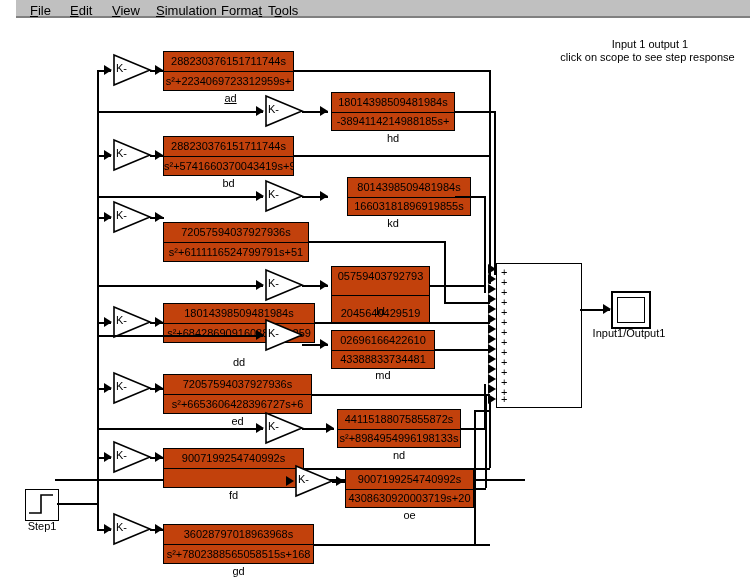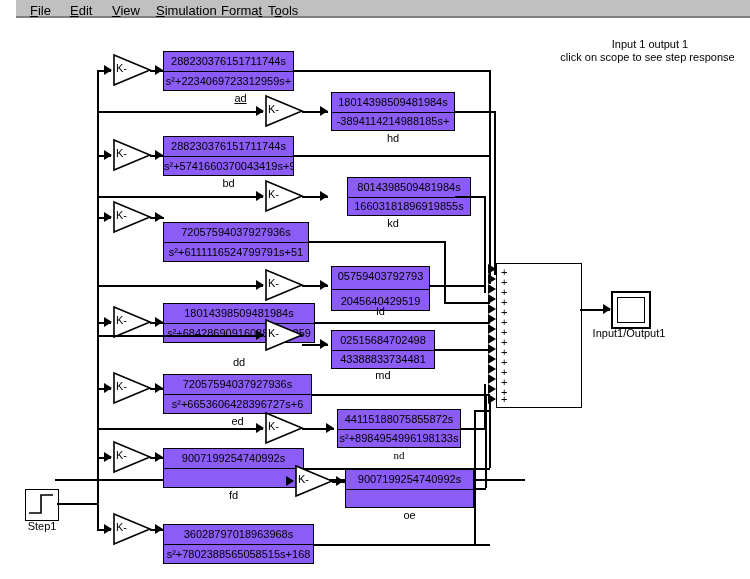--- a/index.html
+++ b/index.html
@@ -27,21 +27,21 @@
   #canvas{
     position:absolute;left:0;top:24px;width:750px;height:555px;
     background:#ffffff;
   }
   .blk{
     position:absolute;box-sizing:border-box;
     border:1.5px solid #000;background:#fff;
     overflow:hidden;
   }
   
-  .tf{background:#8b5cf6;}
+  .tf{background:#c2410c;}
   .tf .num,.tf .den{
     position:absolute;left:0;width:100%;
     text-align:center;font-size:11px;color:#000;
     white-space:nowrap;overflow:hidden;line-height:14px;
   }
   .tf .num{top:2px;}
   .tf .den{bottom:2px;}
   .tf .bar{
     position:absolute;left:0;right:0;top:50%;height:0;
     border-top:1.5px solid #000;
@@ -117,21 +117,21 @@
       </svg>
     <span class="gtxt">K-</span>
   </div>
   <div class="wire wh" style="left:150px;top:46px;width:14px;"></div>
   <div class="arrow" style="left:155px;top:41px;"></div>
   <div class="blk tf" style="left:163px;top:27px;width:131px;height:40px;">
     <div class="num">288230376151711744s</div>
     <div class="bar"></div>
     <div class="den">s²+2234069723312959s+</div>
   </div>
-  <div class="blabel" style="left:175px;top:68px;width:131px;text-decoration:underline;">ad</div>
+  <div class="blabel" style="left:165px;top:68px;width:131px;text-decoration:underline;">ad</div>
   <div class="wire wh" style="left:294px;top:46px;width:196px;"></div>
 
   <div class="wire wh" style="left:97px;top:87px;width:166px;"></div>
   <div class="arrow" style="left:256px;top:82px;"></div>
   <div class="gain" style="left:264px;top:70px;">
     <svg width="40" height="34" viewBox="0 0 40 34">
         <polygon points="2,2 38,17 2,32" fill="#fff" stroke="#000" stroke-width="1.6"></polygon>
       </svg>
     <span class="gtxt">K-</span>
   </div>
@@ -202,21 +202,21 @@
   <div class="wire wh" style="left:97px;top:261px;width:166px;"></div>
   <div class="arrow" style="left:256px;top:256px;"></div>
   <div class="gain" style="left:264px;top:244px;">
     <svg width="40" height="34" viewBox="0 0 40 34">
         <polygon points="2,2 38,17 2,32" fill="#fff" stroke="#000" stroke-width="1.6"></polygon>
       </svg>
     <span class="gtxt">K-</span>
   </div>
   <div class="wire wh" style="left:302px;top:261px;width:26px;"></div>
   <div class="arrow" style="left:320px;top:256px;"></div>
-  <div class="blk tf" style="left:331px;top:242px;width:99px;height:45px;">
+  <div class="blk tf" style="left:331px;top:242px;width:99px;height:57px;">
     <div class="num">05759403792793</div>
     <div class="bar"></div>
     <div class="den">2045640429519</div>
   </div>
   <div class="blabel" style="left:331px;top:281px;width:99px;">ld</div>
   <div class="wire wh" style="left:430px;top:261px;width:55px;"></div>
 
   <div class="wire wh" style="left:97px;top:298px;width:14px;"></div>
   <div class="arrow" style="left:104px;top:293px;"></div>
   <div class="gain" style="left:112px;top:281px;">
@@ -239,21 +239,21 @@
   <div class="arrow" style="left:256px;top:306px;"></div>
   <div class="gain" style="left:264px;top:294px;">
     <svg width="40" height="34" viewBox="0 0 40 34">
         <polygon points="2,2 38,17 2,32" fill="#fff" stroke="#000" stroke-width="1.6"></polygon>
       </svg>
     <span class="gtxt">K-</span>
   </div>
   <div class="wire wh" style="left:302px;top:320px;width:26px;"></div>
   <div class="arrow" style="left:320px;top:315px;"></div>
   <div class="blk tf" style="left:331px;top:306px;width:104px;height:39px;">
-    <div class="num">02515684702498</div>
+    <div class="num">02696166422610</div>
     <div class="bar"></div>
     <div class="den">43388833734481</div>
   </div>
   <div class="blabel" style="left:331px;top:345px;width:104px;">md</div>
   <div class="wire wh" style="left:435px;top:325px;width:55px;"></div>
 
   <div class="wire wh" style="left:97px;top:364px;width:14px;"></div>
   <div class="arrow" style="left:104px;top:359px;"></div>
   <div class="gain" style="left:112px;top:347px;">
     <svg width="40" height="34" viewBox="0 0 40 34">
@@ -279,21 +279,21 @@
       </svg>
     <span class="gtxt">K-</span>
   </div>
   <div class="wire wh" style="left:302px;top:404px;width:32px;"></div>
   <div class="arrow" style="left:326px;top:399px;"></div>
   <div class="blk tf" style="left:337px;top:385px;width:124px;height:39px;">
     <div class="num">44115188075855872s</div>
     <div class="bar"></div>
     <div class="den">s²+8984954996198133s</div>
   </div>
-  <div class="blabel" style="left:337px;top:425px;width:124px;font-family:Liberation Serif, serif;">nd</div>
+  <div class="blabel" style="left:337px;top:425px;width:124px;">nd</div>
   <div class="wire wh" style="left:461px;top:404px;width:24px;"></div>
 
   <div class="wire wh" style="left:97px;top:433px;width:14px;"></div>
   <div class="arrow" style="left:104px;top:428px;"></div>
   <div class="gain" style="left:112px;top:416px;">
     <svg width="40" height="34" viewBox="0 0 40 34">
         <polygon points="2,2 38,17 2,32" fill="#fff" stroke="#000" stroke-width="1.6"></polygon>
       </svg>
     <span class="gtxt">K-</span>
   </div>
@@ -311,20 +311,21 @@
     <svg width="40" height="34" viewBox="0 0 40 34">
         <polygon points="2,2 38,17 2,32" fill="#fff" stroke="#000" stroke-width="1.6"></polygon>
       </svg>
     <span class="gtxt">K-</span>
   </div>
   <div class="wire wh" style="left:332px;top:457px;width:14px;"></div>
   <div class="arrow" style="left:336px;top:452px;"></div>
   <div class="blk tf" style="left:345px;top:445px;width:129px;height:39px;">
     <div class="num">9007199254740992s</div>
     <div class="bar"></div>
+    <div class="den">4308630920003719s+20</div>
   </div>
   <div class="blabel" style="left:345px;top:485px;width:129px;">oe</div>
   <div class="wire wh" style="left:474px;top:464px;width:12px;"></div>
   <div class="wire wv" style="left:485px;top:370px;height:94px;"></div>
 
   <div class="wire wv" style="left:97px;top:455px;height:50px;"></div>
   <div class="wire wh" style="left:97px;top:505px;width:14px;"></div>
   <div class="arrow" style="left:104px;top:500px;"></div>
   <div class="gain" style="left:112px;top:488px;">
     <svg width="40" height="34" viewBox="0 0 40 34">
@@ -332,20 +333,21 @@
       </svg>
     <span class="gtxt">K-</span>
   </div>
   <div class="wire wh" style="left:150px;top:505px;width:14px;"></div>
   <div class="arrow" style="left:155px;top:500px;"></div>
   <div class="blk tf" style="left:163px;top:500px;width:151px;height:40px;">
     <div class="num">36028797018963968s</div>
     <div class="bar"></div>
     <div class="den">s²+7802388565058515s+168</div>
   </div>
+  <div class="blabel" style="left:163px;top:541px;width:151px;">gd</div>
   <div class="wire wh" style="left:314px;top:520px;width:176px;"></div>
 
   <div class="wire wv" style="left:489px;top:46px;height:196px;"></div>
   <div class="wire wv" style="left:494px;top:87px;height:164px;"></div>
   <div class="wire wv" style="left:489px;top:131px;height:129px;"></div>
   <div class="wire wv" style="left:484px;top:172px;height:97px;"></div>
   <div class="wire wv" style="left:444px;top:251px;height:27px;"></div>
   <div class="wire wv" style="left:489px;top:298px;height:-0px;"></div>
   <div class="wire wv" style="left:489px;top:325px;height:0px;"></div>
   <div class="wire wv" style="left:489px;top:370px;height:0px;"></div>

